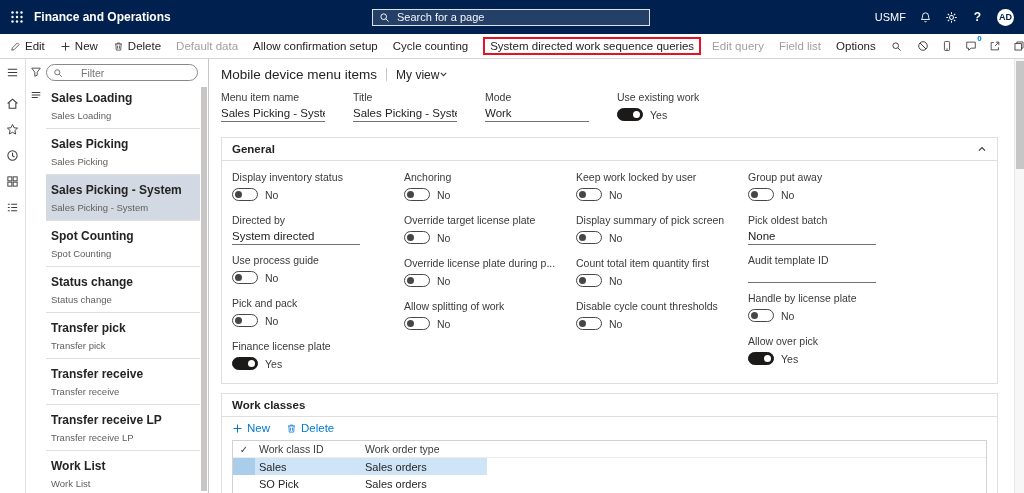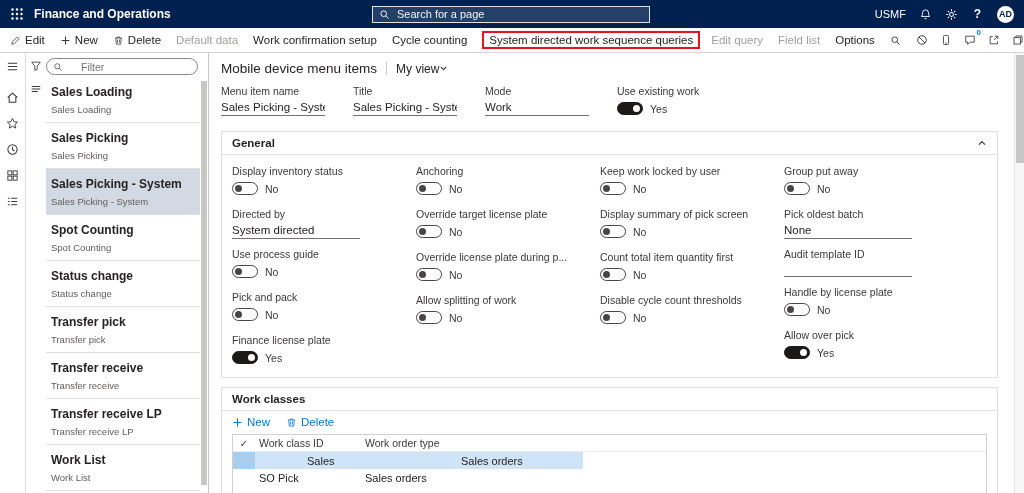--- a/index.html
+++ b/index.html
@@ -7,21 +7,21 @@
   body {
     width: 1024px; height: 493px; overflow: hidden;
     font-family: "Liberation Sans", sans-serif;
     color: #252423; background: #fff;
   }
   .icon { display: inline-flex; align-items: center; justify-content: center; flex: none; }
   .icon svg { width: 100%; height: 100%; display: block; }
 
   
   .topbar {
-    height: 28px; background: var(--topbar-bg, #002050); color: #fff;
+    height: 34px; background: var(--topbar-bg, #002050); color: #fff;
     display: flex; align-items: center; padding: 0 10px; position: relative;
   }
   .waffle { width: 14px; height: 14px; margin-right: 10px; color: #fff; cursor: pointer; }
   .tb-title { font-size: 12px; font-weight: bold; white-space: nowrap; }
   .tb-search {
     position: absolute; left: 372px; width: 278px; height: 17px;
     background: rgba(255,255,255,.14); border: 1px solid rgba(255,255,255,.85);
     display: flex; align-items: center; padding: 0 6px; gap: 5px; cursor: text;
   }
   .tb-search .icon { width: 11px; height: 11px; color: #fff; }
@@ -118,34 +118,34 @@
   .toggle-label { font-size: 10.5px; color: #3b3a39; }
 
   .section { border: 1px solid #e1dfdd; margin-bottom: 9px; background: #fff; }
   .section-header {
     display: flex; align-items: center; justify-content: space-between;
     padding: 5px 10px; border-bottom: 1px solid #e1dfdd;
     font-size: 11.5px; font-weight: bold; cursor: pointer;
   }
   .section-header .icon { width: 10px; height: 10px; color: #3b3a39; }
 
-  .general-grid { display: grid; grid-template-columns: repeat(4, 158px); column-gap: 26px; padding: 10px 10px 0; }
+  .general-grid { display: grid; grid-template-columns: repeat(4, 158px); column-gap: 14px; padding: 10px 10px 0; }
   .gcol { display: flex; flex-direction: column; }
   .gcol .field { margin-bottom: 9px; min-height: 28px; }
 
   .wc-toolbar { display: flex; gap: 16px; padding: 5px 10px 4px; }
   .wc-btn { display: flex; align-items: center; gap: 4px; color: var(--accent, #0078d4); font-size: 11.5px; cursor: pointer; }
   .wc-btn .icon { width: 11px; height: 11px; }
   .wc-table { margin: 2px 10px 10px; border: 1px solid #d1d1d1; height: 102px; overflow: hidden; }
   .wc-header { display: flex; height: 17px; align-items: center; font-size: 10.5px; color: #3b3a39; border-bottom: 1px solid #ececec; }
   .wc-check { width: 22px; display: flex; align-items: center; justify-content: center; font-size: 10px; height: 100%; }
   .wc-id { width: 104px; padding-left: 4px; }
   .wc-type { width: 128px; padding-left: 6px; }
   .wc-row { display: flex; height: 17px; align-items: center; font-size: 11px; cursor: pointer; width: fit-content; }
-  .wc-row.selected { background: var(--row-selection, #cfe4f7); gap: 48px; }
+  .wc-row.selected { background: var(--row-selection, #cfe4f7); }
   .wc-row.selected .wc-check { background: var(--row-selection-check, #abcdec); }
 </style>
 </head>
 <body>
 
 <div class="app">
 
   <header class="topbar">
     <span class="waffle icon">
         <svg viewBox="0 0 14 14" fill="currentColor">
@@ -222,21 +222,21 @@
                 <path d="M2.6 3.8h8.8M5.4 3.8V2.6h3.2v1.2M3.6 3.8l.6 7.8h5.6l.6-7.8M5.8 5.8v4M8.2 5.8v4"></path>
               </g>
             </svg>
           </span>
           <span>Delete</span>
         </div>
         <div class="ap-item disabled">
           <span>Default data</span>
         </div>
         <div class="ap-item">
-          <span>Work confirmation setup</span>
+          <span>Allow confirmation setup</span>
         </div>
         <div class="ap-item">
           <span>Cycle counting</span>
         </div>
         <div class="ap-item highlighted">
           <span>System directed work sequence queries</span>
         </div>
         <div class="ap-item disabled">
           <span>Edit query</span>
         </div>

